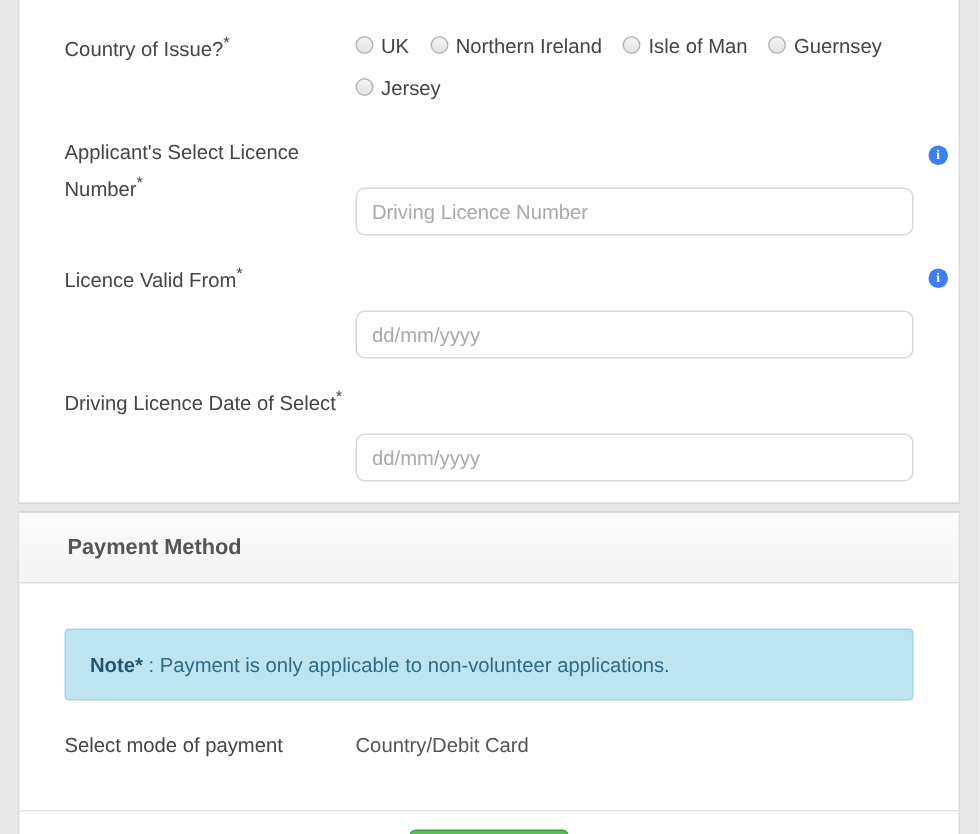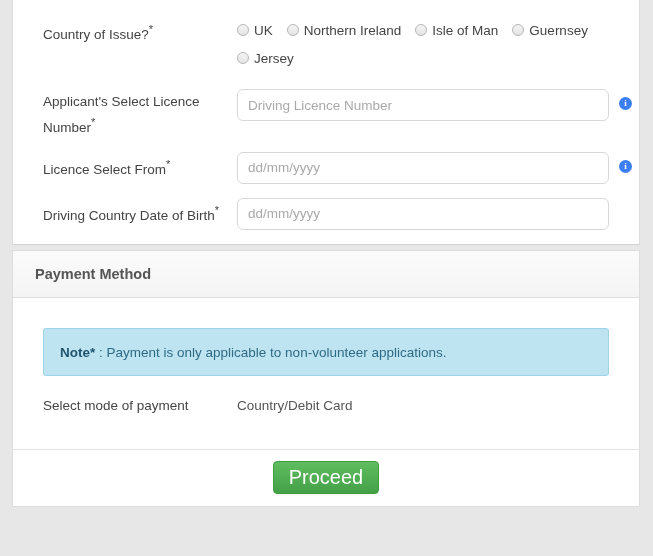--- a/index.html
+++ b/index.html
@@ -89,20 +89,21 @@
     width: 372px;
     height: 32px;
     border: 1px solid #d8d8d8;
     border-radius: 6px;
     background: #ffffff;
     padding: 5px 10px;
     font-size: 13.5px;
     color: #555555;
     font-family: "Liberation Sans", sans-serif;
     outline: none;
+    margin-top: 36px;
   }
   .txtfield::placeholder { color: #a9a9a9; opacity: 1; }
 
   .info-icon {
     width: 13px; height: 13px;
     border-radius: 50%;
     background: #3c7ff2;
     color: #ffffff;
     font-size: 9px;
     font-weight: bold;
@@ -123,21 +124,21 @@
     background: #ffffff;
     border: 1px solid #dddddd;
     border-bottom: none;
   }
   .panel-heading {
     background: linear-gradient(#fbfbfb, #f4f4f4);
     border-bottom: 1px solid #dddddd;
     height: 47px;
     display: flex;
     align-items: center;
-    padding-left: 22px;
+    padding-left: 32px;
   }
   .panel-title {
     font-size: 14.5px;
     font-weight: bold;
     color: #555555;
   }
 
   .panel-body {
     padding: 30px 16px 10px 16px;
   }
@@ -235,29 +236,29 @@
 
       <div class="form-row">
         <div class="form-label"><span>Applicant's Select Licence Number</span><span class="req">*</span></div>
         <div class="form-control-wrap">
           <input class="txtfield" type="text" placeholder="Driving Licence Number" style="">
           <div class="info-icon">i</div>
         </div>
       </div>
 
       <div class="form-row">
-        <div class="form-label"><span>Licence Select From</span><span class="req">*</span></div>
+        <div class="form-label"><span>Licence Valid From</span><span class="req">*</span></div>
         <div class="form-control-wrap">
           <input class="txtfield" type="text" placeholder="dd/mm/yyyy" style="">
           <div class="info-icon">i</div>
         </div>
       </div>
 
       <div class="form-row">
-        <div class="form-label"><span>Driving Country Date of Birth</span><span class="req">*</span></div>
+        <div class="form-label"><span>Driving Licence Date of Select</span><span class="req">*</span></div>
         <div class="form-control-wrap">
           <input class="txtfield" type="text" placeholder="dd/mm/yyyy" style="">
         </div>
       </div>
 
     </div>
 
     <div class="panel-gap"></div>
 
     <div class="panel-payment">

